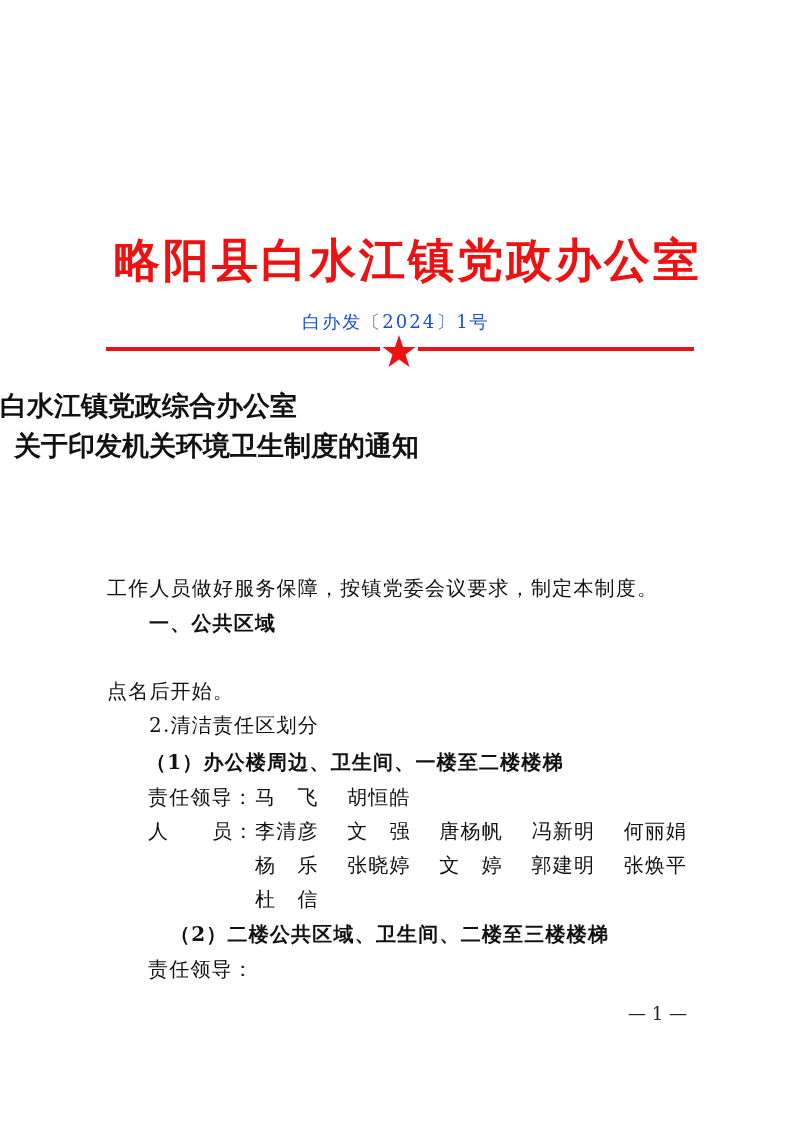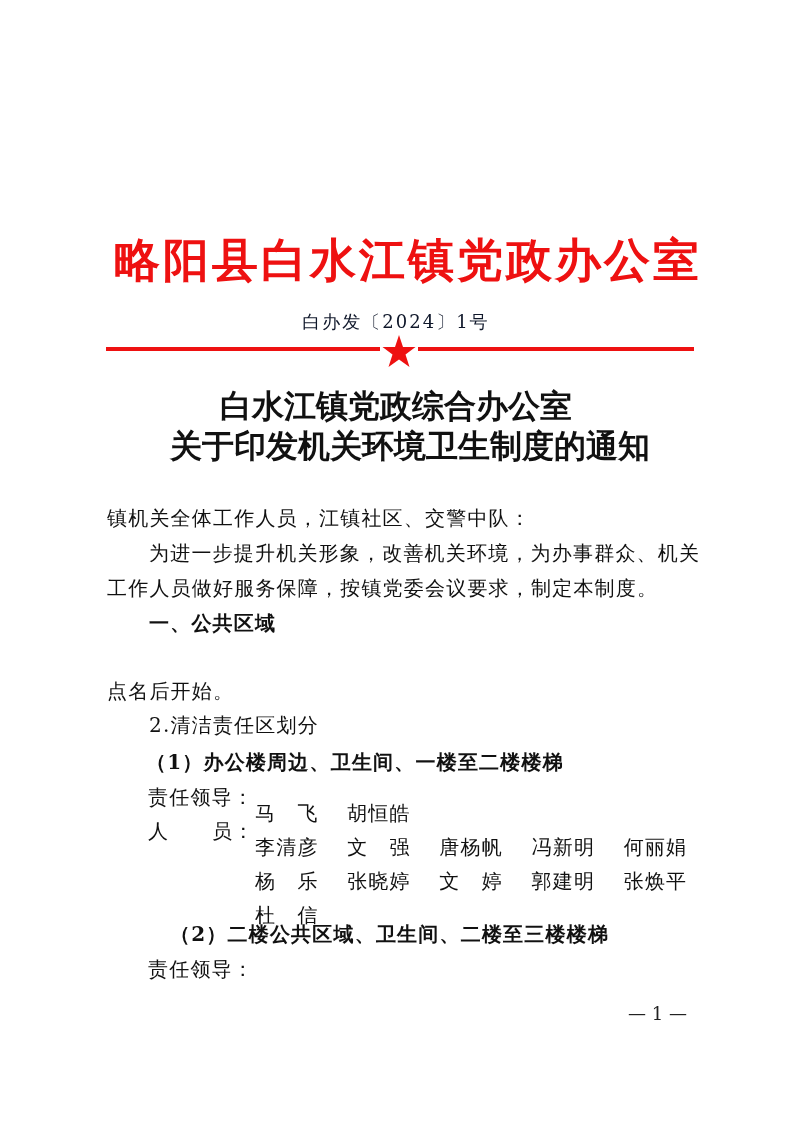--- a/index.html
+++ b/index.html
@@ -14,48 +14,48 @@
       position: absolute; left: 0; width: 792px; top: 232px;
       text-align: center;
       font-family: "DejaVu Serif", "Liberation Serif", serif;
       font-size: 46px; font-weight: bold; letter-spacing: 3px;
       line-height: 56px;
     }
     .doc-number {
       position: absolute; left: 0; width: 792px; top: 309px;
       text-align: center;
       font-size: 18px; letter-spacing: 2px; line-height: 26px;
-      color: #0f172a;
+      color: #1d4ed8;
     }
     .rule {
       position: absolute; top: 347px; height: 4px;
     }
     .rule-left { left: 106px; width: 274px; }
     .rule-right { left: 418px; width: 276px; }
     .star {
       position: absolute; left: 382px; top: 334px; width: 34px; height: 34px;
     }
 
     .doc-title {
-      position: absolute; left: 0; width: 792px; text-align: center;
-      font-size: 32px; font-weight: bold; line-height: 40px;
+      position: absolute; left: 0; width: 792px; text-align: left;
+      font-size: 27px; font-weight: bold; line-height: 40px;
       color: #111;
     }
     .doc-title.l1 { top: 386px; }
     .doc-title.l2 { top: 426px; padding-left: 14px; }
 
     .line {
       position: absolute; left: 107px; width: 600px;
       font-size: 20px; line-height: 30px; white-space: nowrap;
       letter-spacing: 1.2px;
     }
     .indent { left: 149px; }
     .bold { font-weight: bold; }
     .label { position: absolute; }
-    .names { position: absolute; left: 255px; top: 16px; white-space: nowrap; text-align: right; }
+    .names { position: absolute; left: 255px; top: 0; white-space: nowrap; text-align: right; }
     .name { display: inline-block; margin-right: 21px; }
 
     .page-num {
       position: absolute; left: 628px; top: 1002px;
       font-size: 18px; line-height: 24px; white-space: nowrap;
       color: #222;
     }
   </style>
 </head>
 <body>
@@ -68,22 +68,20 @@
 
   <div class="rule rule-left" style="background:#ee1111;"></div>
   <svg class="star" viewBox="0 0 34 34">
     <polygon points="17,1 21,13 33.5,13 23.5,20.5 27.5,33 17,25.5 6.5,33 10.5,20.5 0.5,13 13,13" fill="#ee1111"></polygon>
   </svg>
   <div class="rule rule-right" style="background:#ee1111;"></div>
 
   <div class="doc-title l1">白水江镇党政综合办公室</div>
   <div class="doc-title l2">关于印发机关环境卫生制度的通知</div>
 
-  <div class="line" style="top:503px;">镇机关全体工作人员，江镇社区、交警中队：</div>
-  <div class="line indent" style="top:538px;">为进一步提升机关形象，改善机关环境，为办事群众、机关</div>
   <div class="line" style="top:573px;">工作人员做好服务保障，按镇党委会议要求，制定本制度。</div>
 
   <div class="line indent bold" style="top:608px;">一、公共区域</div>
   <div class="line" style="top:676px;">点名后开始。</div>
   <div class="line indent" style="top:710px;">2.清洁责任区划分</div>
 
   <div class="line bold" style="top:747px; left:146px;">（1）办公楼周边、卫生间、一楼至二楼楼梯</div>
 
   <div class="line" style="top:782px; left:0; width:792px; height:30px;">
     <span class="label" style="left:148px;">责任领导：</span>

